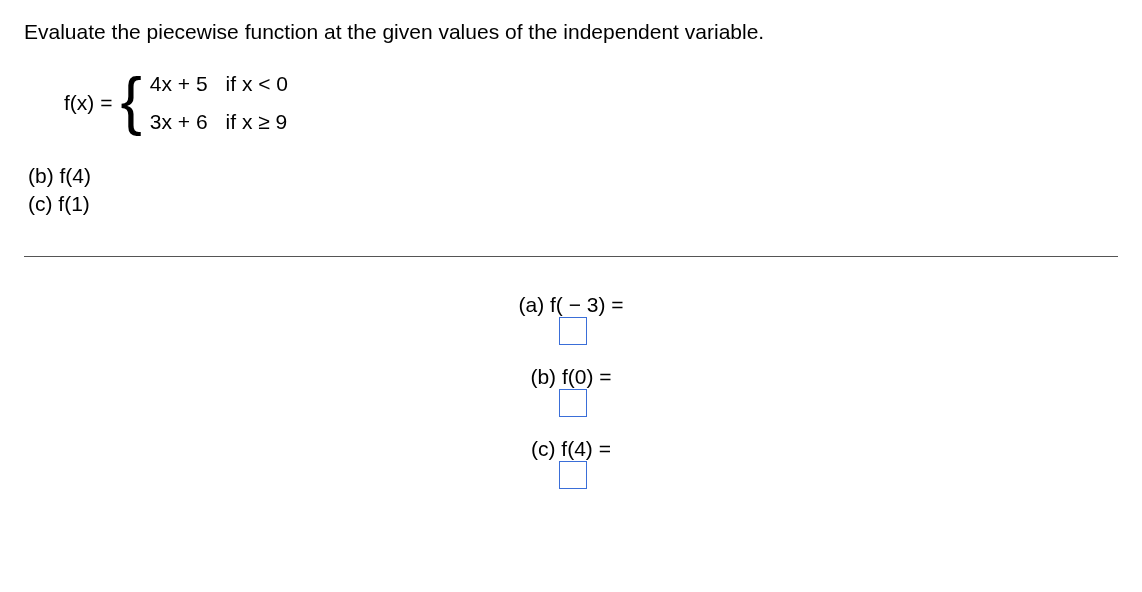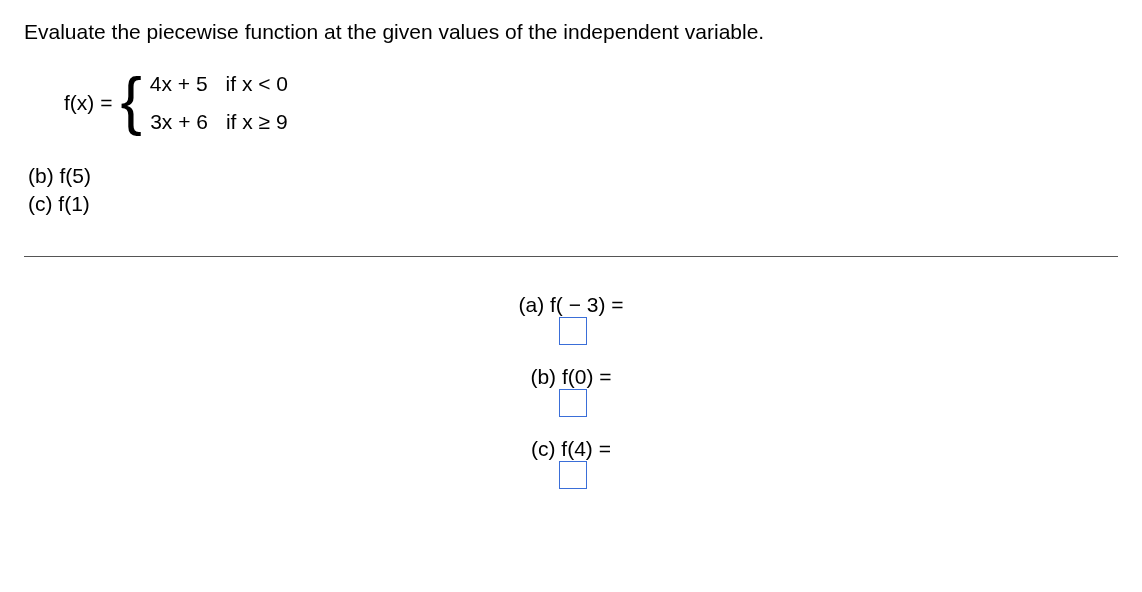--- a/index.html
+++ b/index.html
@@ -28,21 +28,20 @@
     line-height: 50px;
     font-weight: 100;
     margin-right: 8px;
     position: relative;
     top: -2px;
   }
   .piece-rows {
     display: flex;
     flex-direction: column;
     gap: 14px;
-    align-items: center;
   }
   .piece-row {
     display: flex;
     gap: 18px;
   }
   .qlist {
     margin-left: 4px;
     margin-bottom: 40px;
   }
   .qlist div {
@@ -89,21 +88,21 @@
       <span>if x &lt; 0</span>
     </div>
     <div class="piece-row">
       <span>3x + 6</span>
       <span>if x ≥ 9</span>
     </div>
   </div>
 </div>
 
 <div class="qlist">
-  <div>(b) f(5)</div>
+  <div>(b) f(4)</div>
   <div>(c) f(1)</div>
 </div>
 
 <hr class="divider">
 
 <div class="answer-row">
   <span class="answer-label">(a) f( − 3) =</span>
   <input type="text" class="answer-box" value="" style="">
 </div>
 

